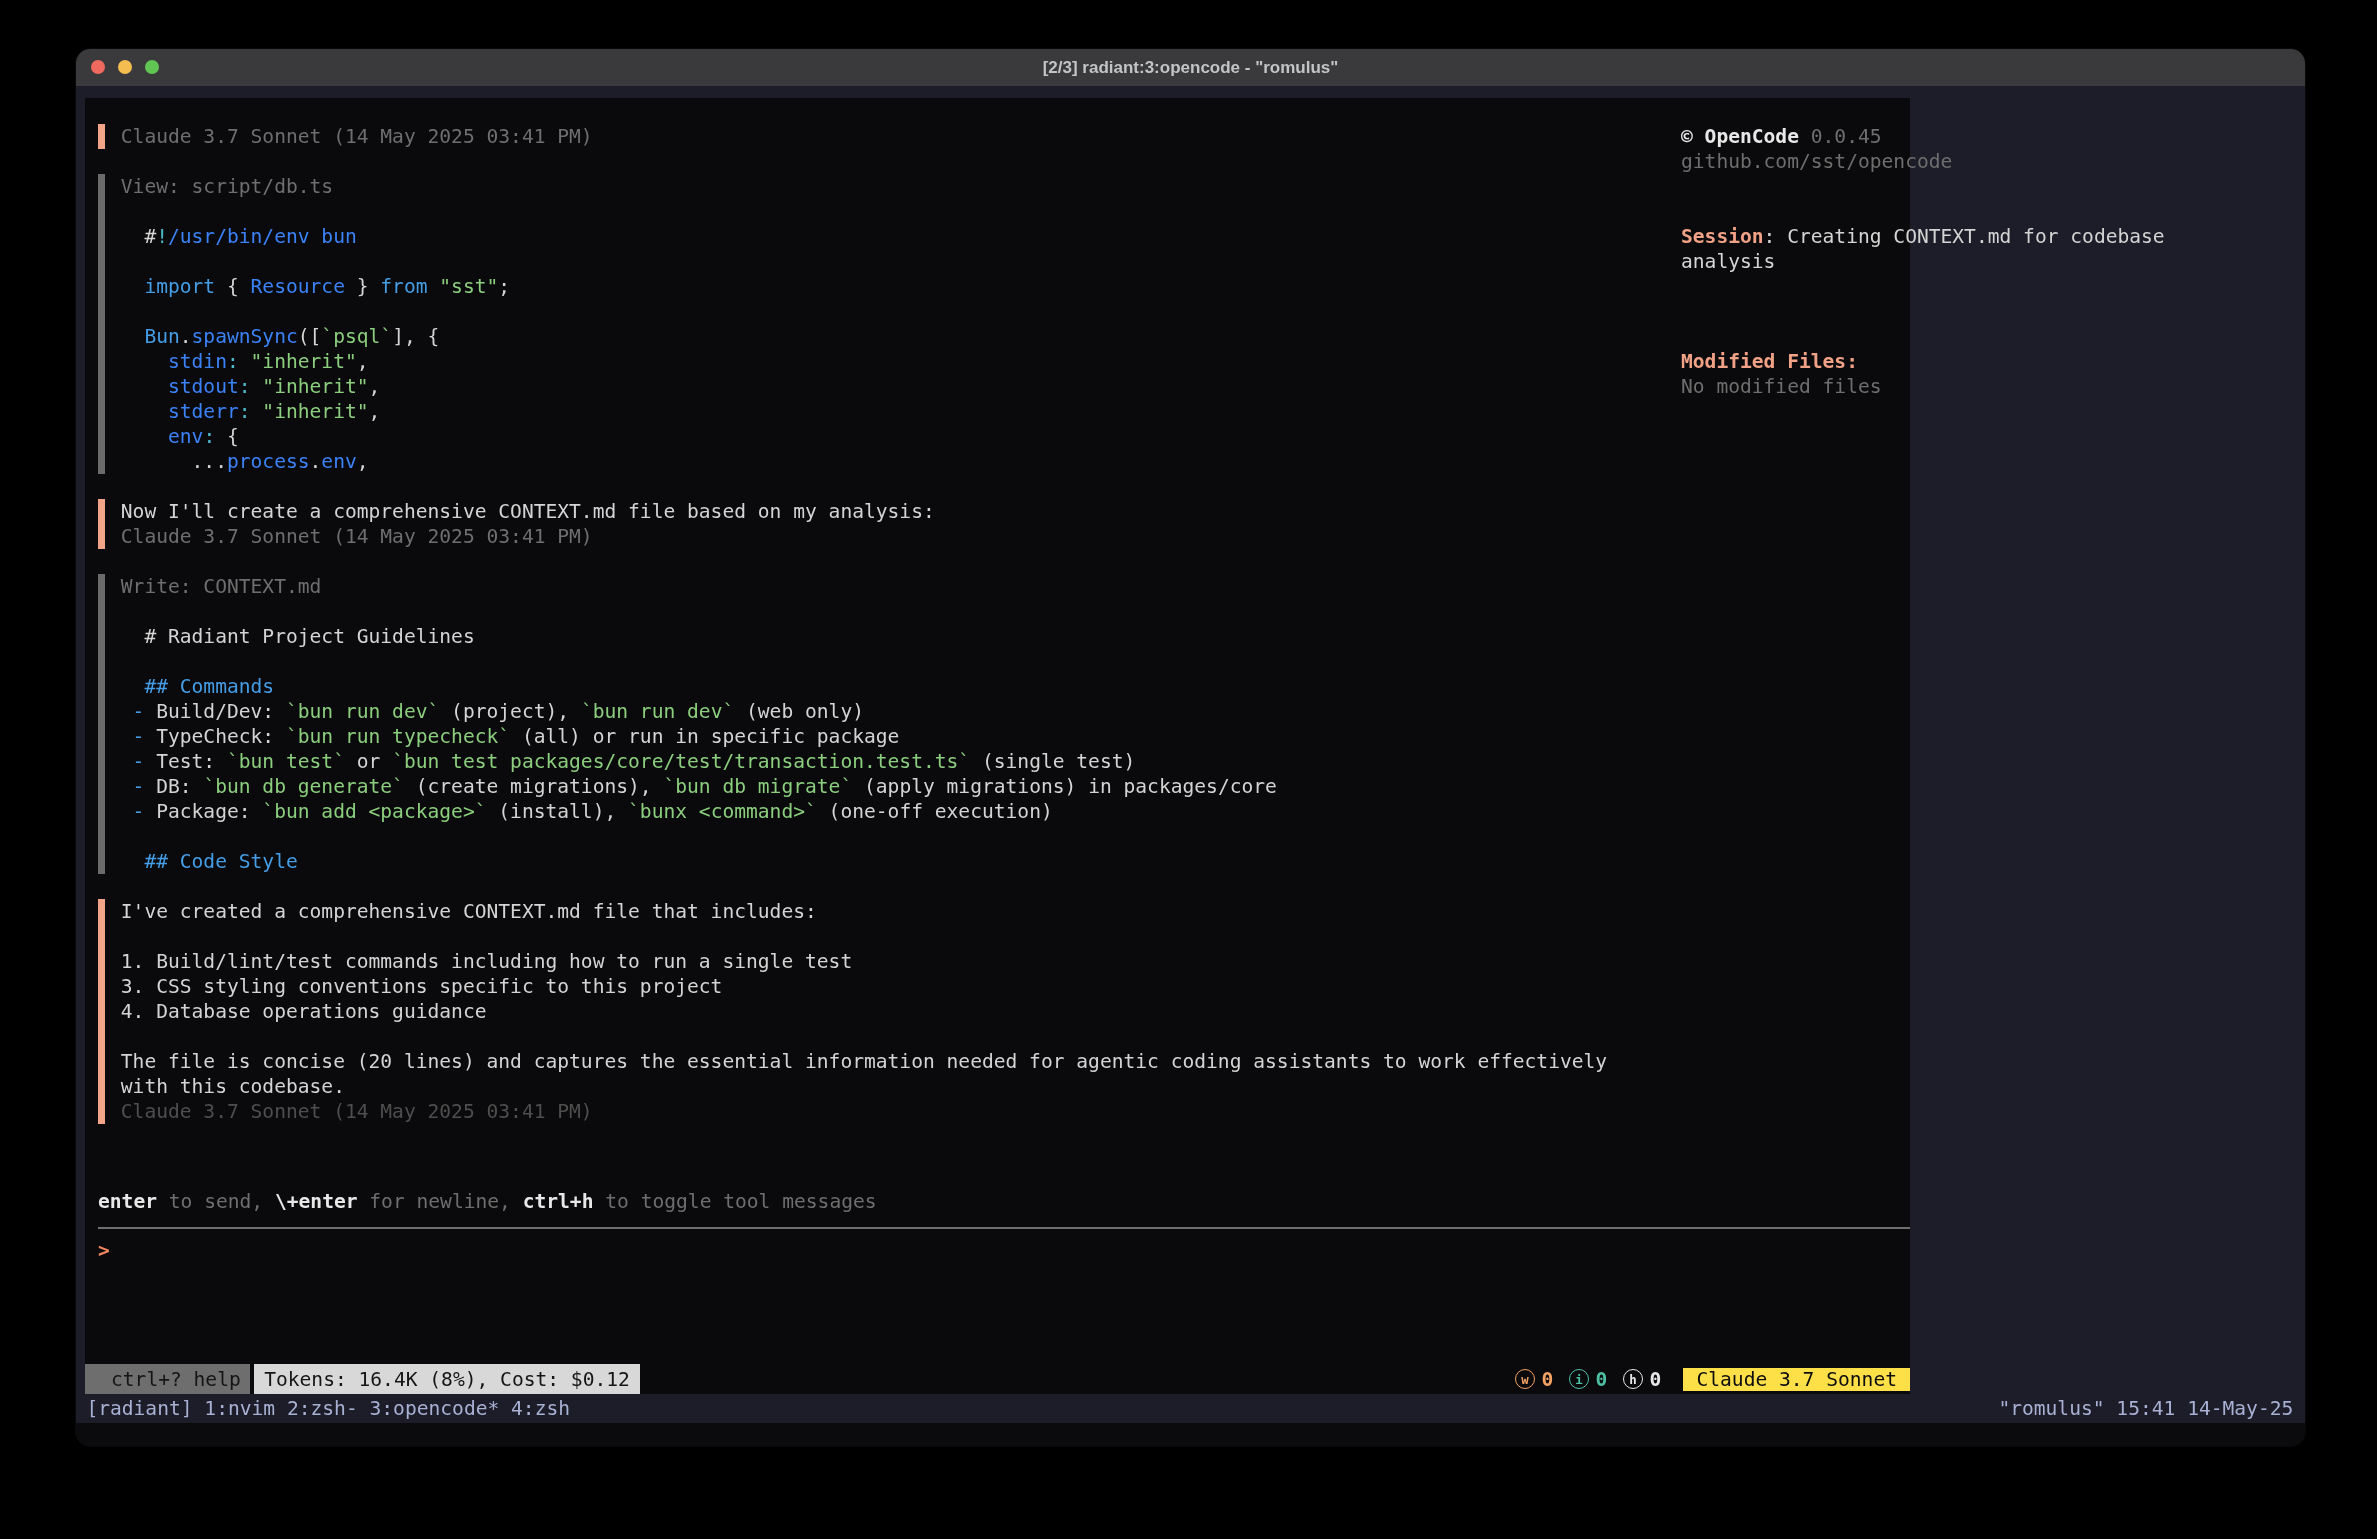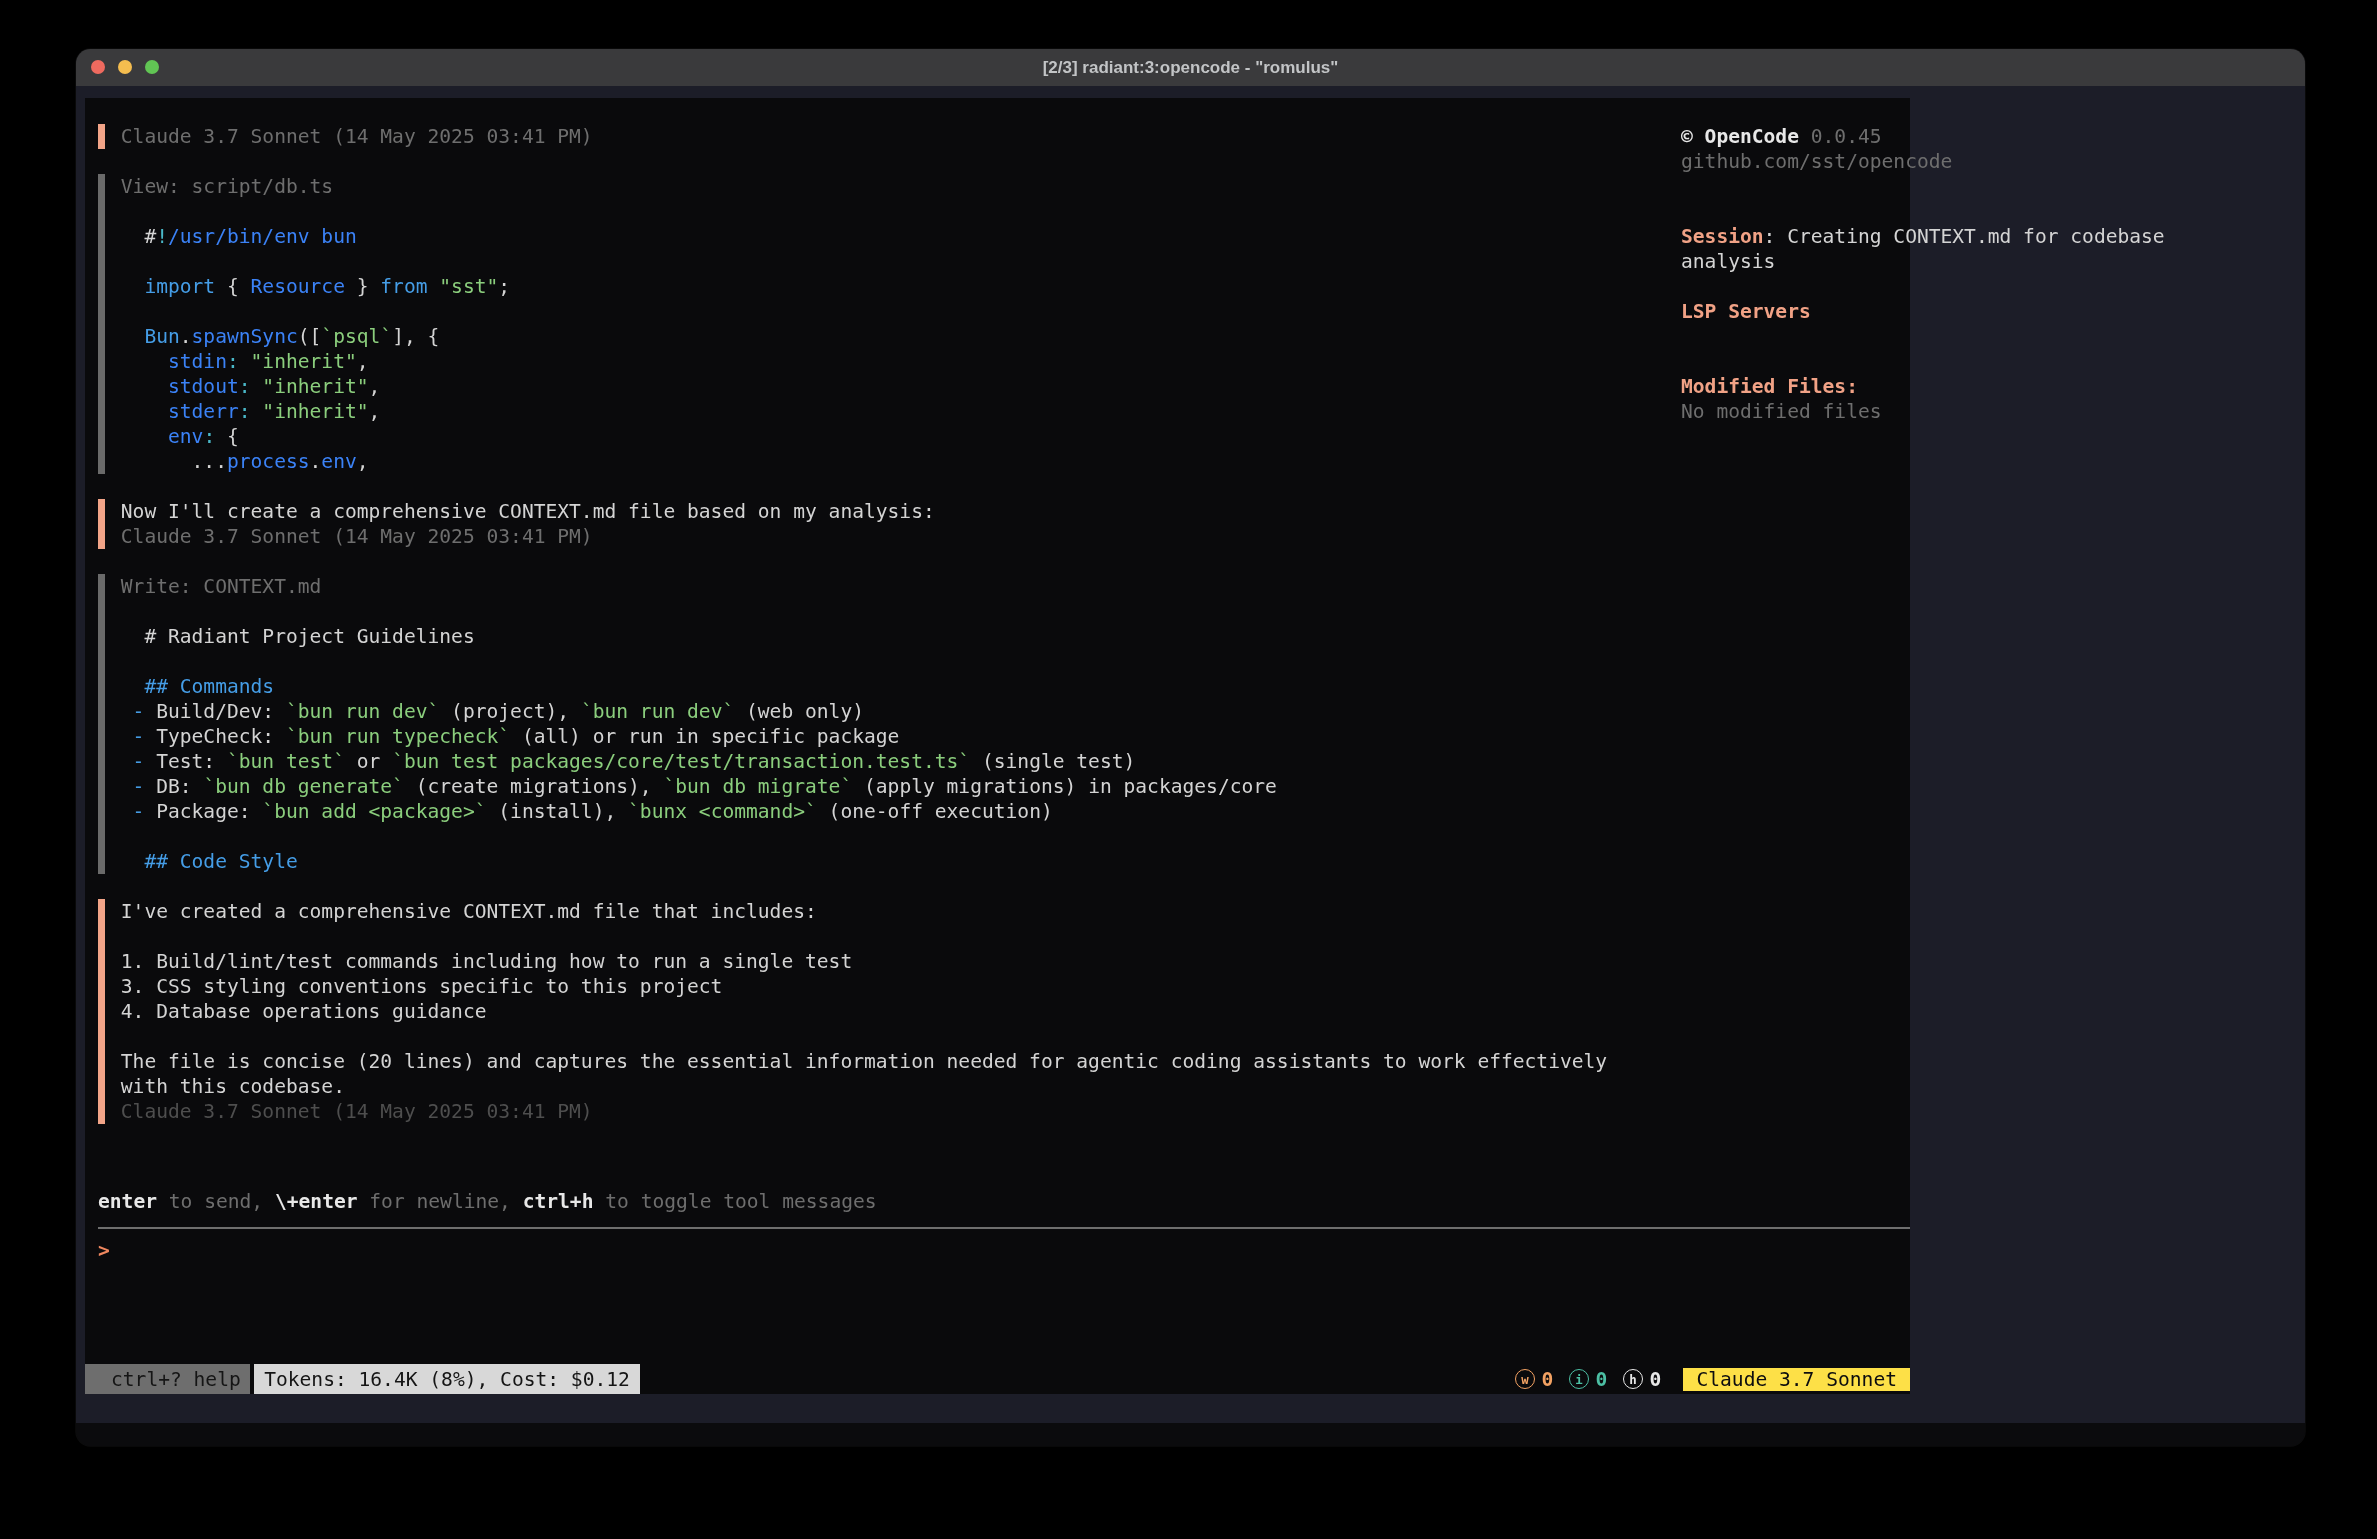--- a/index.html
+++ b/index.html
@@ -122,21 +122,20 @@
       </div>
 
     <div class="sidebar" id="sidebar">
         <div class="line"><span class="t-wb">© OpenCode</span><span class="t-g"> 0.0.45</span></div>
         <div class="line"><span class="t-g">github.com/sst/opencode</span></div>
         <div class="line">&nbsp;</div>
         <div class="line">&nbsp;</div>
         <div class="line"><span class="t-ob">Session</span><span class="t-w">: Creating CONTEXT.md for codebase</span></div>
         <div class="line"><span class="t-w">analysis</span></div>
         <div class="line">&nbsp;</div>
-        <div class="line"><span class="t-ob">LSP Servers</span></div>
         <div class="line">&nbsp;</div>
         <div class="line">&nbsp;</div>
         <div class="line"><span class="t-ob">Modified Files:</span></div>
         <div class="line"><span class="t-g">No modified files</span></div>
       </div>
 
     <div class="helpline" id="help-line">
         <div class="line"><span class="t-wb">enter</span><span class="t-g"> to send, </span><span class="t-wb">\+enter</span><span class="t-g"> for newline, </span><span class="t-wb">ctrl+h</span><span class="t-g"> to toggle tool messages</span></div>
       </div>
 
@@ -162,14 +161,19 @@
             <span class="diag" style="color: rgb(232, 232, 232);">
               <span class="diag-icon">h</span>
               <span class="diag-count">0</span>
             </span>
           </span>
         <div class="badge">Claude 3.7 Sonnet</div>
       </div>
     </div>
   </div>
 
+  <div class="tmux">
+    <span>[radiant] 1:nvim  2:zsh- 3:opencode* 4:zsh</span>
+    <span class="spacer"></span>
+    <span>"romulus" 15:41 14-May-25</span>
+  </div>
 </div>
 
 
 </body></html>

